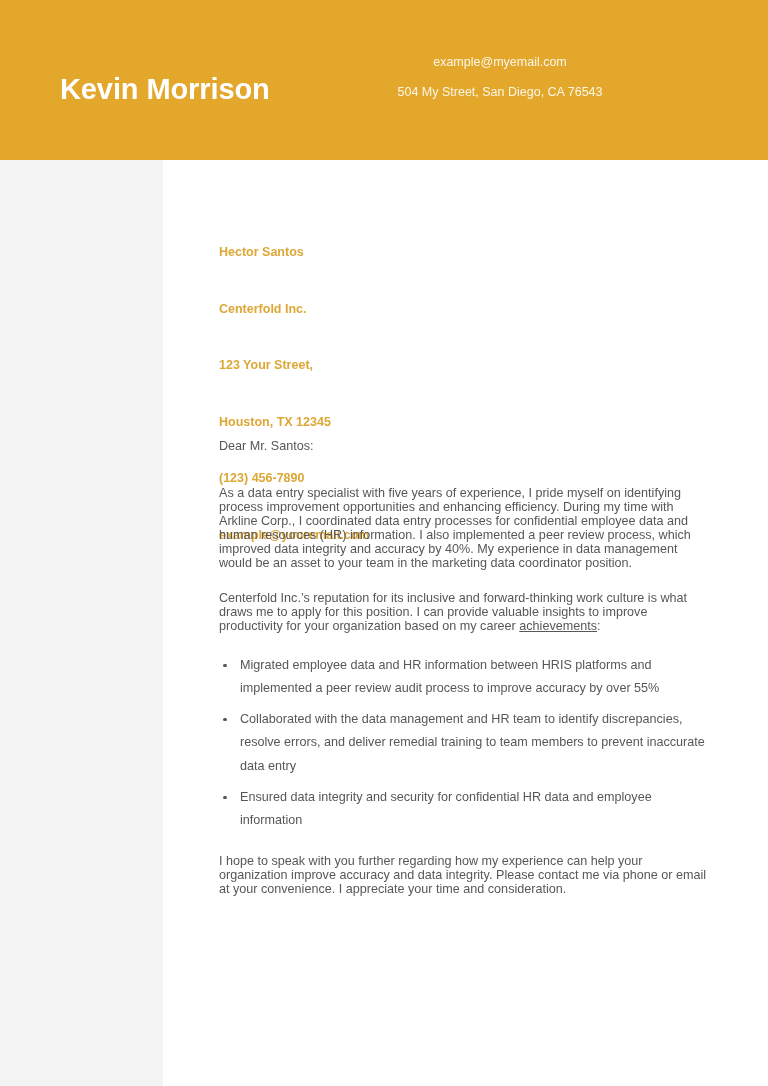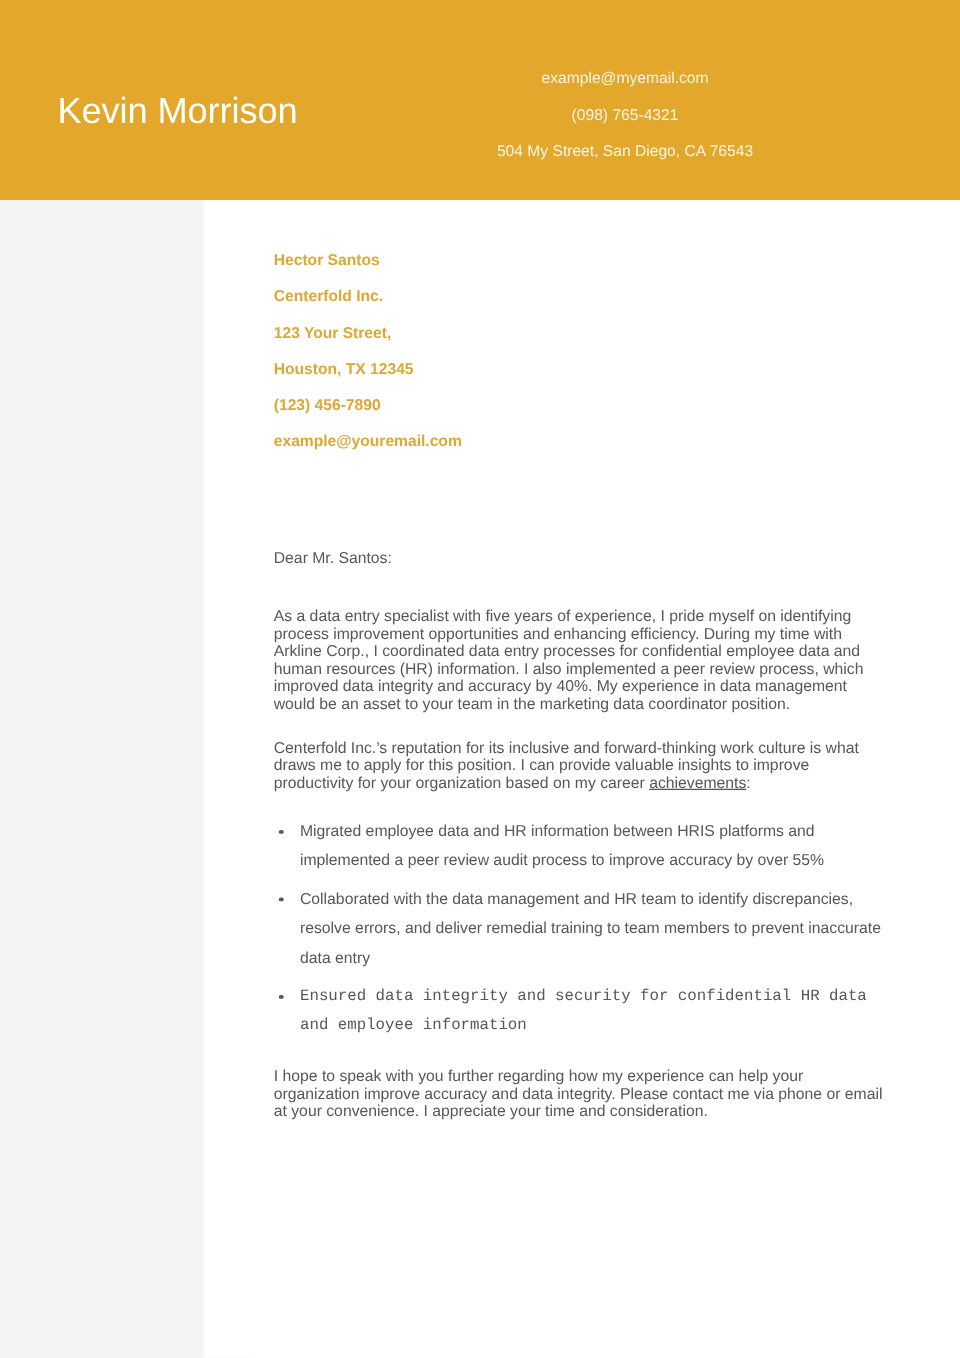--- a/index.html
+++ b/index.html
@@ -39,24 +39,24 @@
     position: absolute;
     left: 0;
     top: 0;
     width: 768px;
     height: 160px;
     background: #e3a72c;
   }
 
   .header-name {
     position: absolute;
-    left: 46px;
+    left: 60px;
     top: 72px;
     font-size: 29px;
-    font-weight: 400;
+    font-weight: 700;
     letter-spacing: -0.1px;
     color: #ffffff;
     line-height: 1.2;
     white-space: nowrap;
   }
 
   .header-contact {
     position: absolute;
     right: 58px;
     top: 56px;
@@ -81,20 +81,21 @@
     width: 460px;
   }
 
   .recipient-line {
     font-size: 12.5px;
     font-weight: 700;
     color: #dda736;
     line-height: 1;
     margin-bottom: 16.5px;
     white-space: nowrap;
+    margin-top: 44px;
   }
   .recipient-line:last-child { margin-bottom: 0; }
 
   
   .body-wrap {
     position: absolute;
     left: 219px;
     top: 396px;
     width: 492px;
   }
@@ -127,21 +128,21 @@
   }
 
   .bullet {
     position: relative;
     font-size: 12.6px;
     color: #575757;
     line-height: 23.6px;
     padding-left: 21px;
     margin-bottom: 7px;
   }
-  .bullet:last-child { margin-bottom: 0; font-family: Liberation Mono, monospace; }
+  .bullet:last-child { margin-bottom: 0; }
 
   .bullet::before {
     content: "";
     position: absolute;
     left: 4px;
     top: 10px;
     width: 3.5px;
     height: 3.5px;
     border-radius: 50%;
     background: #575757;
@@ -155,21 +156,20 @@
 <div class="page">
 
   <div class="sheet"></div>
 
   <div class="header">
 
     <div class="header-name">Kevin Morrison</div>
 
     <div class="header-contact">
       <div class="header-contact-line">example@myemail.com</div>
-      <div class="header-contact-line">(098) 765-4321</div>
       <div class="header-contact-line">504 My Street, San Diego, CA 76543</div>
     </div>
 
   </div>
 
   <div class="recipient">
     <div class="recipient-line">Hector Santos</div>
     <div class="recipient-line">Centerfold Inc.</div>
     <div class="recipient-line">123 Your Street,</div>
     <div class="recipient-line">Houston, TX 12345</div>

